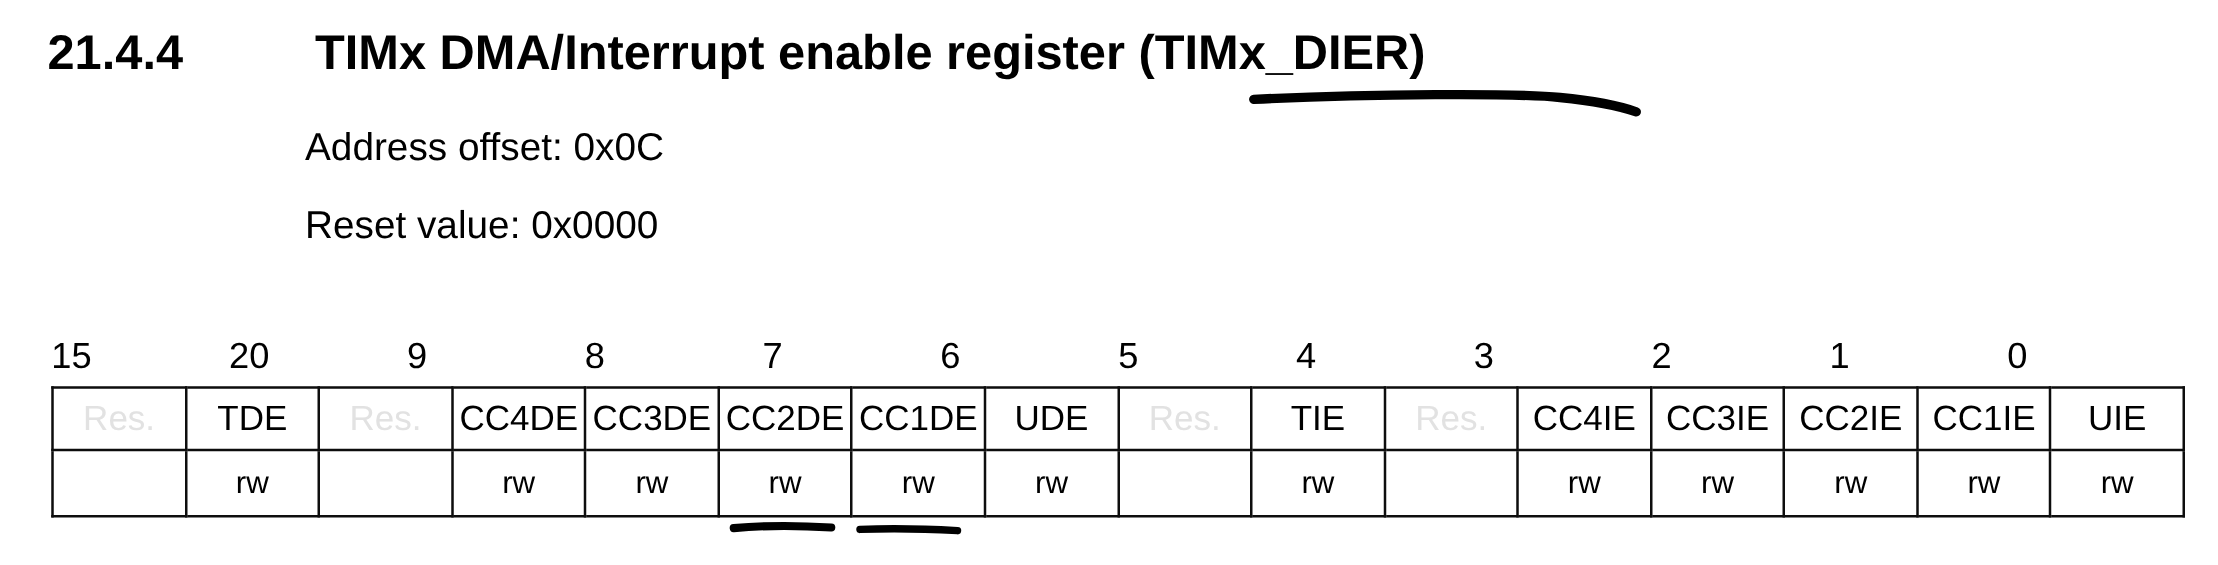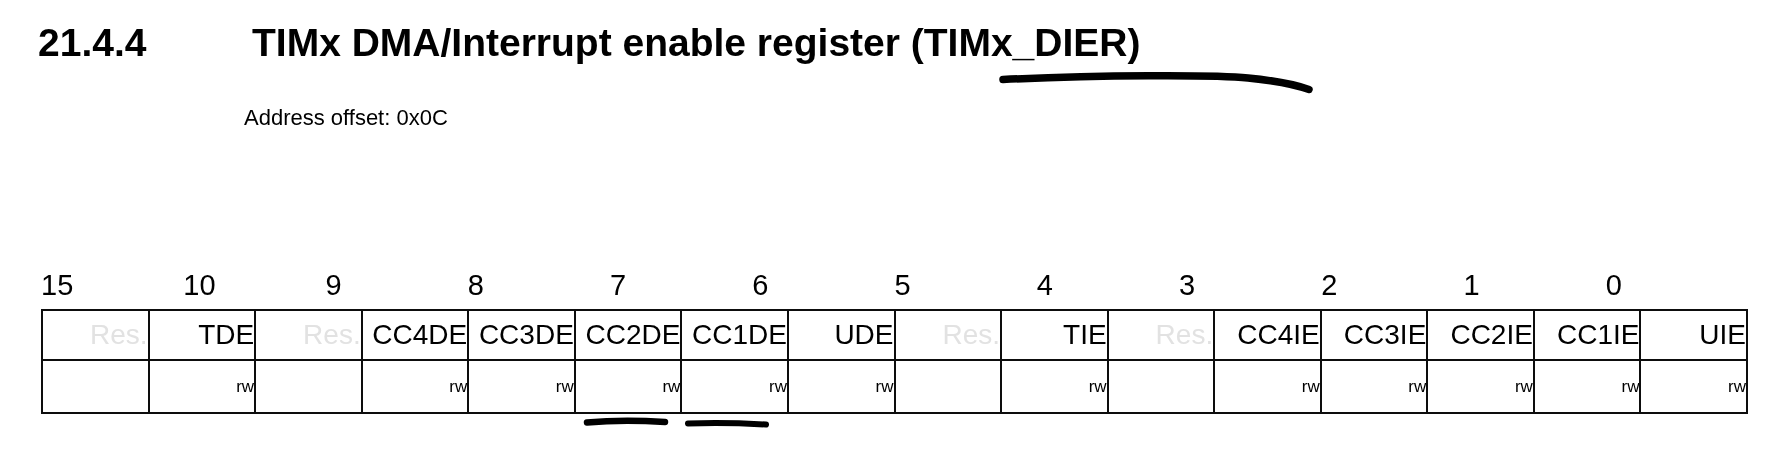--- a/index.html
+++ b/index.html
@@ -19,41 +19,41 @@
   
   .heading{
     position:absolute;left:38px;top:20px;
     display:flex;align-items:flex-start;
     font-weight:bold;font-size:39px;line-height:46px;
     white-space:nowrap;
   }
   .section-number{width:214px;flex:0 0 214px;}
   .title-underline{position:absolute;left:996px;top:70px;}
   
-  .info-line{position:absolute;left:244px;font-size:22px;line-height:40px;white-space:nowrap;}
+  .info-line{position:absolute;left:244px;font-size:31px;line-height:40px;white-space:nowrap;}
   .info-line.offset{top:98px;}
   .info-line.reset{top:160px;}
   
   .bit-numbers{
     position:absolute;left:41px;top:268px;width:1707px;
     display:flex;
   }
   .bit-num{flex:1 1 0;text-align:left;font-size:29px;line-height:34px;}
   
   table.reg{
     position:absolute;left:41px;top:309px;width:1707px;
     border-collapse:collapse;table-layout:fixed;
   }
   table.reg td{
     border:2px solid var(--table_border);
-    text-align:right;vertical-align:middle;
+    text-align:center;vertical-align:middle;
     padding:0;overflow:hidden;white-space:nowrap;
   }
   tr.fields td{height:48px;font-size:28px;}
-  tr.access td{height:51px;font-size:17px;}
+  tr.access td{height:51px;font-size:25px;}
   td.res{color:var(--res_text);}
   
   .mark{position:absolute;}
   .mark-bit10{left:581px;top:415px;}
   .mark-bit9{left:682px;top:417px;}
 </style>
 </head>
 <body>
 
 <div class="page">
@@ -64,24 +64,28 @@
   </div>
 
   <svg class="title-underline" width="322" height="28" viewBox="0 0 322 28">
     <path d="M 7 9.5 C 100 5 220 4.5 252 8 C 278 10.5 299 14.5 313 19.5" fill="none" stroke="#000000" stroke-width="7.5" stroke-linecap="round"></path>
   </svg>
 
   <div class="info-line offset">
     <span>Address offset: </span>
     <span>0x0C</span>
   </div>
+  <div class="info-line reset">
+    <span>Reset value: </span>
+    <span>0x0000</span>
+  </div>
 
   <div class="bit-numbers">
     <span class="bit-num">15</span>
-    <span class="bit-num">10</span>
+    <span class="bit-num">20</span>
     <span class="bit-num">9</span>
     <span class="bit-num">8</span>
     <span class="bit-num">7</span>
     <span class="bit-num">6</span>
     <span class="bit-num">5</span>
     <span class="bit-num">4</span>
     <span class="bit-num">3</span>
     <span class="bit-num">2</span>
     <span class="bit-num">1</span>
     <span class="bit-num">0</span>

